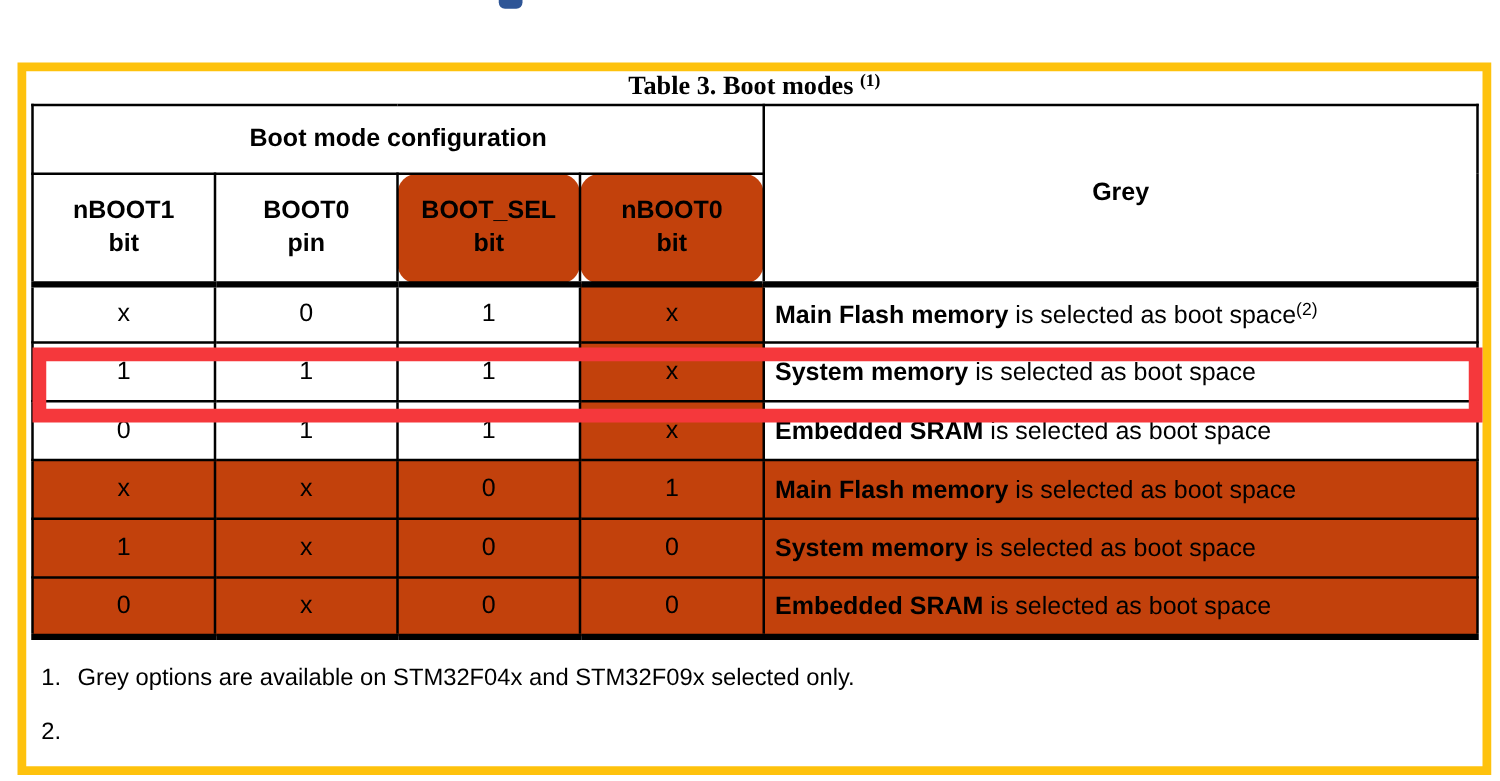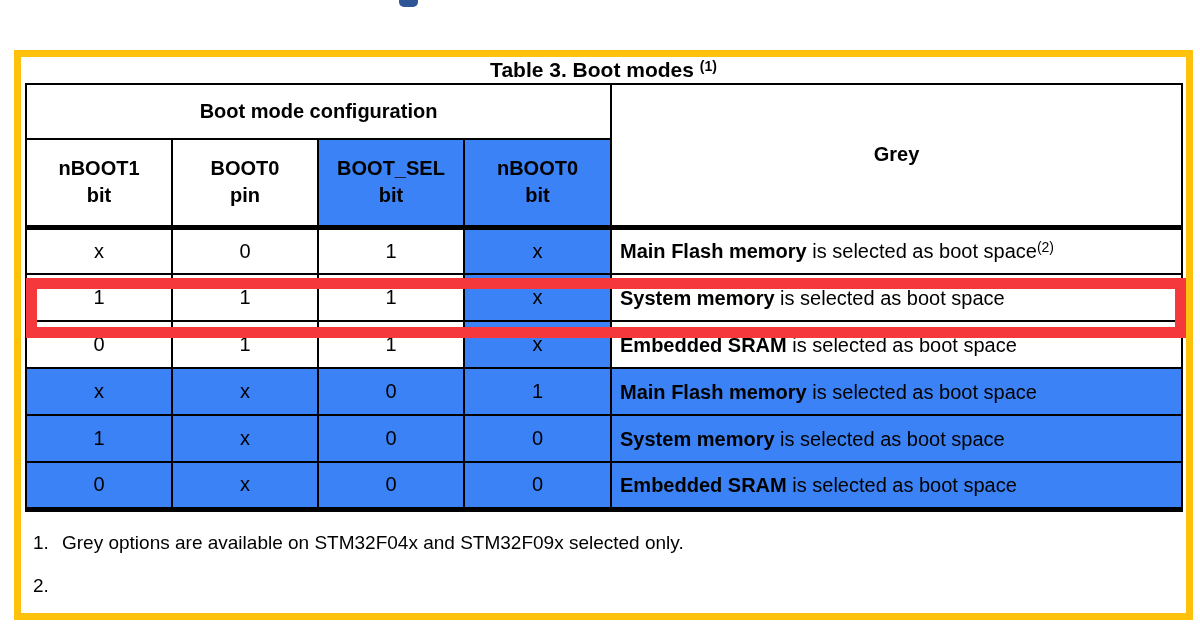--- a/index.html
+++ b/index.html
@@ -21,43 +21,43 @@
 
   
   .frame {
     position: absolute; left: 14px; top: 50px; width: 1179px; height: 570px;
     border: 7px solid #FEC20D;
     background: transparent;
   }
 
   .title {
     position: absolute; left: 14px; top: 53px; width: 1179px;
-    text-align: center; font-weight: bold; font-size: 21px; line-height: 26px;
+    text-align: center; font-weight: bold; font-size: 21px; line-height: 26px; font-family: Liberation Serif, serif;
   }
   .title sup { font-size: 14px; vertical-align: 6px; }
 
   table.boot-table {
     position: absolute; left: 25px; top: 83px;
     width: 1156px;
     border-collapse: collapse;
     table-layout: fixed;
     font-size: 20px;
   }
   .boot-table td, .boot-table th {
     border: 2px solid #000;
     text-align: center;
     vertical-align: middle;
     padding: 0;
     font-weight: normal;
   }
-  .boot-table .hdr { font-weight: bold; }
+  .boot-table .hdr { font-weight: bold; border-radius: 16px; }
   .boot-table tr.cfg-row   { height: 55px; }
   .boot-table tr.sub-row   { height: 88px; }
   .boot-table tr.data-row  { height: 47px; }
-  .boot-table .grey { background: #3b82f6; }
+  .boot-table .grey { background: #c2410c; }
   .boot-table .thick-bottom { border-bottom: 5px solid #000; }
   .boot-table .sub2 { line-height: 27px; }
   .mode-cell {
     text-align: left !important;
     padding-left: 8px !important;
   }
   .mode-cell .b { font-weight: bold; margin-top: 44px; }
   .mode-cell sup { font-size: 14px; vertical-align: 6px; }
 
   

